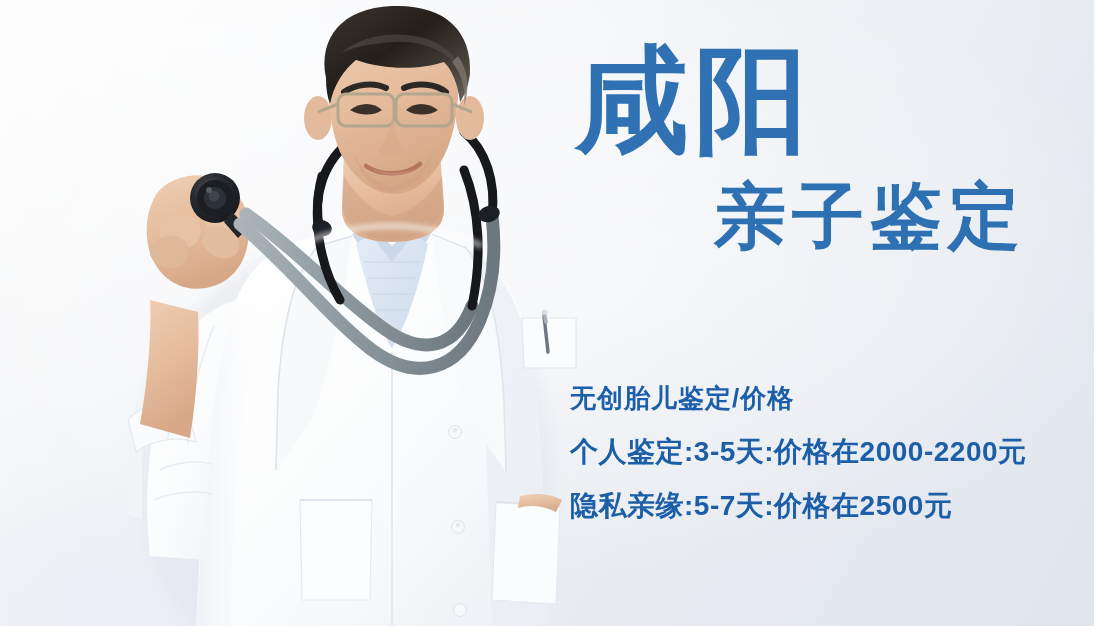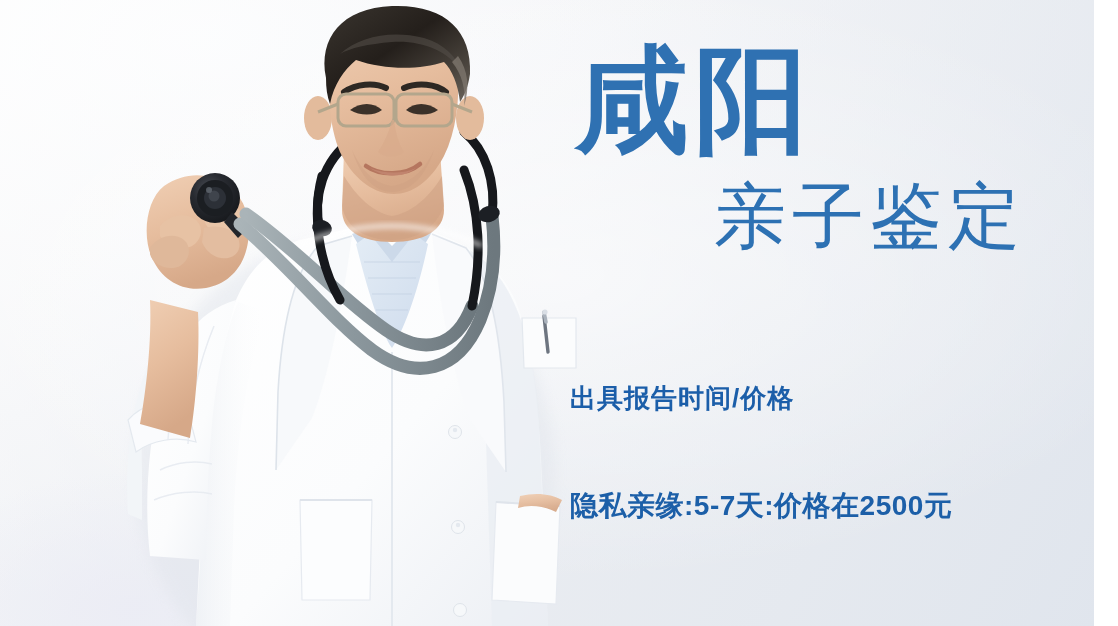--- a/index.html
+++ b/index.html
@@ -78,21 +78,21 @@
     transform: scaleX(0.98);
     transform-origin: left top;
   }
 
   .headline-service {
     position: absolute;
     left: 714px;
     top: 180px;
     font-size: 72px;
     line-height: 1;
-    font-weight: 400;
+    font-weight: 700;
     color: #2d71b3;
     letter-spacing: 6px;
     white-space: nowrap;
   }
 
   .subtitle-services {
     position: absolute;
     left: 592px;
     top: 297px;
     font-size: 25px;
@@ -362,20 +362,21 @@
     </svg>
   </div>
 
   <div class="text-layer">
 
     <div class="headline-city">咸阳</div>
 
     <div class="headline-service">亲子鉴定</div>
 
 
-    <div class="section-heading">出具报告时间/价格</div>
-
+    <div class="section-heading">无创胎儿鉴定/价格</div>
+
+    <div class="price-line l1">个人鉴定:3-5天:价格在2000-2200元</div>
 
     <div class="price-line l2">隐私亲缘:5-7天:价格在2500元</div>
 
 
   </div>
 </div>
 
 </body></html>

